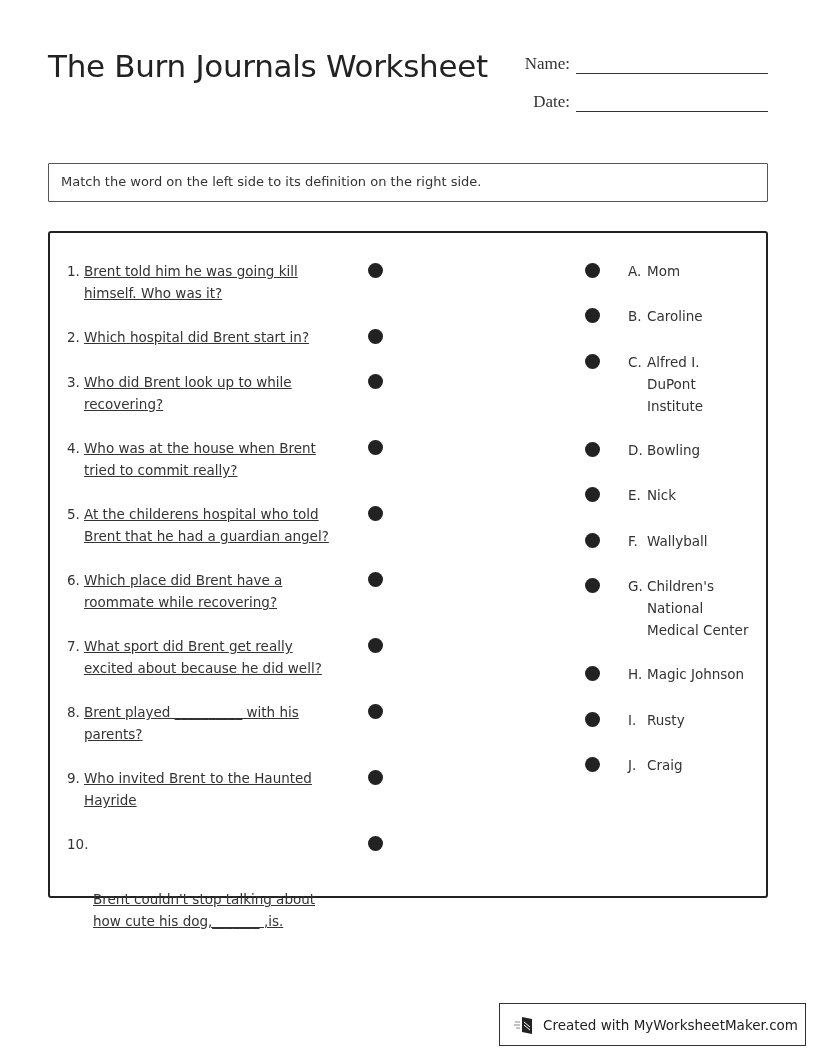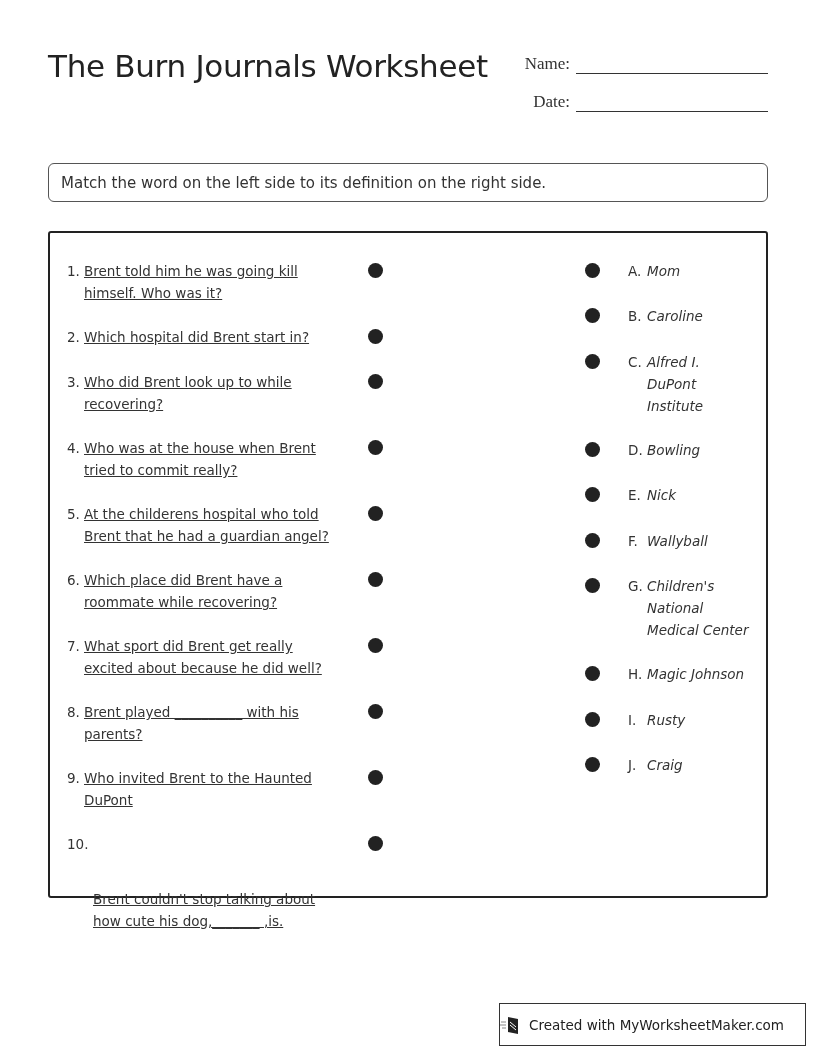--- a/index.html
+++ b/index.html
@@ -7,37 +7,37 @@
   body { position: relative; font-family: "DejaVu Sans", sans-serif; color: #2a2a2a; overflow: hidden; }
 
   .title { position: absolute; left: 48px; top: 48px; font-size: 31px; font-weight: normal; color: #222; letter-spacing: -0.3px; }
 
   .field-row { position: absolute; display: flex; align-items: flex-end; font-family: "Liberation Serif", serif; font-size: 17px; color: #333; }
   .field-row .label { text-align: right; width: 60px; margin-right: 6px; }
   .field-row .line { width: 192px; border-bottom: 1px solid #333; height: 20px; }
   .name-row { left: 510px; top: 54px; align-items: center; }
   .date-row { left: 510px; top: 92px; }
 
-  .instructions { position: absolute; left: 48px; top: 163px; width: 720px; height: 39px; border: 1px solid #555; border-radius: 6px; padding: 10px 12px; font-size: 15px; color: #333; }
+  .instructions { position: absolute; left: 48px; top: 163px; width: 720px; height: 39px; border: 1px solid #555; border-radius: 1px; padding: 10px 12px; font-size: 13px; color: #333; }
 
   .match-box { position: absolute; left: 48px; top: 231px; width: 720px; height: 667px; border: 2px solid #222; border-radius: 3px; }
 
   .q { position: absolute; left: 17px; width: 270px; font-size: 13.5px; line-height: 22px; color: #333; }
   .q .num { display: inline-block; }
   .q .txt { display: block; padding-left: 17px; margin-top: -22px; text-indent: 0; text-decoration: underline; }
   .q.ten .txt { padding-left: 26px; margin-top: 33px; }
 
   .dot { position: absolute; width: 15px; height: 15px; border-radius: 50%; background: #222; }
   .dot-left { left: 318px; }
   .dot-right { left: 535px; }
 
   .a { position: absolute; left: 578px; width: 140px; font-size: 13.5px; line-height: 22px; color: #333; }
-  .a .txt { display: block; padding-left: 19px; margin-top: -22px; font-style: italic; }
+  .a .txt { display: block; padding-left: 19px; margin-top: -22px; }
 
-  .footer { position: absolute; left: 499px; top: 1003px; width: 307px; height: 43px; border: 1px solid #333; display: flex; align-items: center; font-size: 13.5px; color: #222; }
+  .footer { position: absolute; left: 499px; top: 1003px; width: 307px; height: 43px; border: 1px solid #333; display: flex; align-items: center; padding-left: 14px; font-size: 13.5px; color: #222; }
   .footer .logo { width: 22px; height: 22px; margin-right: 7px; display: inline-block; }
 </style>
 </head>
 <body>
 
 <div class="title">The Burn Journals Worksheet</div>
 
 <div class="field-row name-row">
   <span class="label">Name:</span>
   <span class="line"></span>
@@ -68,21 +68,21 @@
 
   <div class="q" style="top:336px"><span class="num">6.</span><span class="txt">Which place did Brent have a roommate while recovering?</span></div>
   <div class="dot dot-left" style="top:339px"></div>
 
   <div class="q" style="top:402px"><span class="num">7.</span><span class="txt">What sport did Brent get really excited about because he did well?</span></div>
   <div class="dot dot-left" style="top:405px"></div>
 
   <div class="q" style="top:468px"><span class="num">8.</span><span class="txt">Brent played __________ with his parents?</span></div>
   <div class="dot dot-left" style="top:471px"></div>
 
-  <div class="q" style="top:534px"><span class="num">9.</span><span class="txt">Who invited Brent to the Haunted DuPont</span></div>
+  <div class="q" style="top:534px"><span class="num">9.</span><span class="txt">Who invited Brent to the Haunted Hayride</span></div>
   <div class="dot dot-left" style="top:537px"></div>
 
   <div class="q ten" style="top:600px"><span class="num">10.</span><span class="txt">Brent couldn't stop talking about how cute his dog,_______ ,is.</span></div>
   <div class="dot dot-left" style="top:603px"></div>
 
   <div class="dot dot-right" style="top:30px"></div>
   <div class="a" style="top:27px"><span>A.</span><span class="txt">Mom</span></div>
 
   <div class="dot dot-right" style="top:75px"></div>
   <div class="a" style="top:72px"><span>B.</span><span class="txt">Caroline</span></div>

